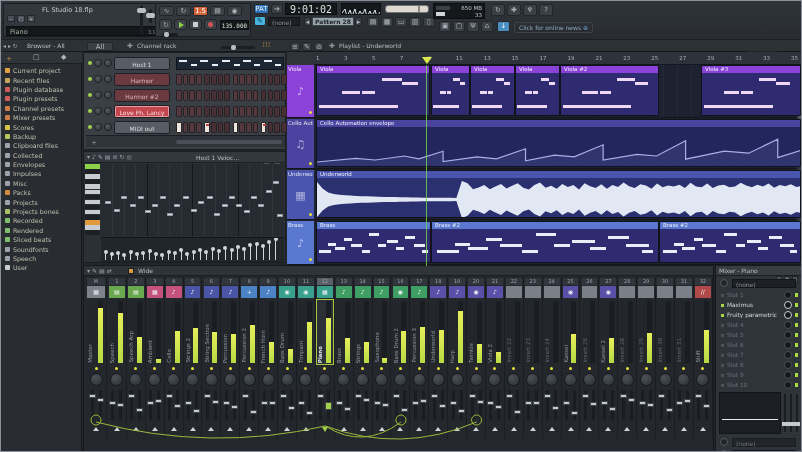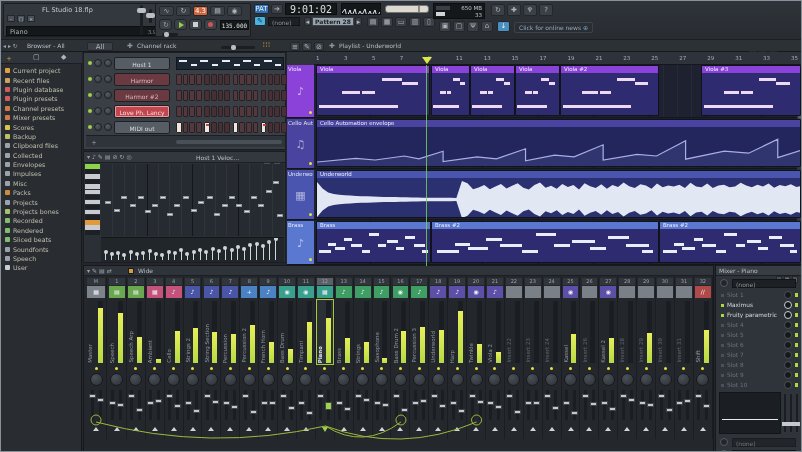--- a/index.html
+++ b/index.html
@@ -95,21 +95,21 @@
     <div class="vslider" style="left:139px;top:4px;height:30px;">
         <div class="vknob" style="left:-3px;top:3px;"></div>
       </div>
     <div class="vslider" style="left:148px;top:8px;height:14px;">
         <div class="vknob" style="left:-3px;top:4px;"></div>
       </div>
 
     <div class="abs panel" style="left:154px;top:2px;width:96px;height:34px;">
       <span class="abs ibtn" style="left:3px;top:2px;width:15px;height:10px;">∿</span>
       <span class="abs ibtn" style="left:20px;top:2px;width:15px;height:10px;">↻</span>
-      <span class="abs ibtn" style="left:37px;top:2px;width:15px;height:10px;background:#d2653c;color:#fff;">4.3</span>
+      <span class="abs ibtn" style="left:37px;top:2px;width:15px;height:10px;background:#d2653c;color:#fff;">1.5</span>
       <span class="abs ibtn" style="left:54px;top:2px;width:15px;height:10px;">▤</span>
       <span class="abs ibtn" style="left:71px;top:2px;width:15px;height:10px;">◉</span>
       <span class="abs roundbtn" style="left:3px;top:15px;">
           <span style="position:absolute;left:3px;top:1px;font-size:7px;color:#9aa1a8;">↻</span>
         </span>
       <span class="abs roundbtn" style="left:18px;top:15px;">
           <span class="tri-play"></span>
         </span>
       <span class="abs roundbtn" style="left:33px;top:15px;">
           <span class="sq-stop"></span>

